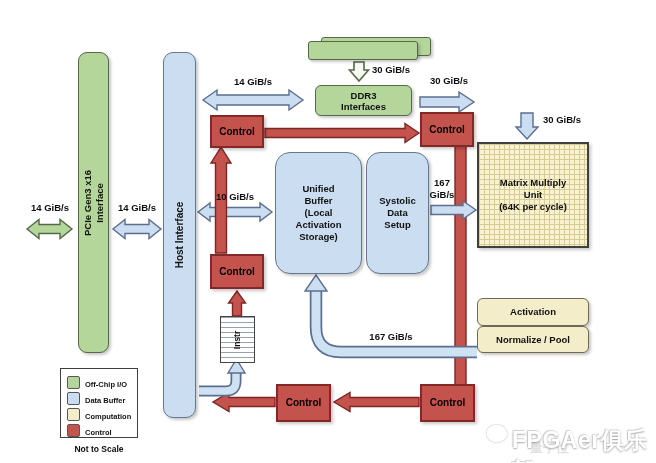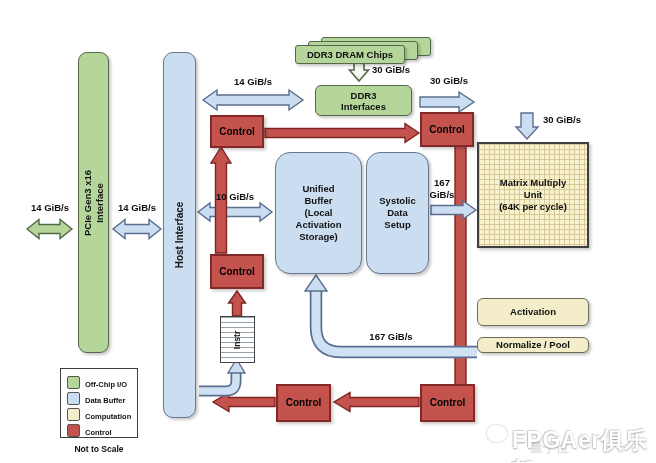--- a/index.html
+++ b/index.html
@@ -85,40 +85,37 @@
   <div class="box green shadow" style="left:78px;top:52px;width:31px;height:301px;border-radius:9px;">
     <span class="vlabel ml" style="width:290px;">PCIe Gen3 x16
 Interface</span>
   </div>
   <div class="box blue shadow" style="left:163px;top:52px;width:33px;height:366px;border-radius:10px;">
     <span class="vlabel" style="width:350px;font-size:10px;">Host Interface</span>
   </div>
 
   <div class="box green shadow" style="left:321px;top:37px;width:110px;height:19px;border-radius:3px;"></div>
   <div class="box green shadow" style="left:308px;top:41px;width:110px;height:19px;border-radius:3px;"></div>
-  <div class="box green shadow" style="left:295px;top:45px;width:110px;height:19px;border-radius:3px;">
-    <span>DDR3 DRAM Chips</span>
-  </div>
 
   <div class="box green shadow ml" style="left:315px;top:85px;width:97px;height:31px;border-radius:6px;line-height:11px;">
     <span class="ml">DDR3
 Interfaces</span>
   </div>
 
 
   <div class="box mmu shadow" style="left:477px;top:142px;width:112px;height:106px;">
     <span class="ml">Matrix Multiply
 Unit
 (64K per cycle)</span>
   </div>
 
   <div class="box tan shadow" style="left:477px;top:298px;width:112px;height:28px;border-radius:6px;">
     <span>Activation</span>
   </div>
-  <div class="box tan shadow" style="left:477px;top:337px;width:112px;height:16px;border-radius:6px;">
+  <div class="box tan shadow" style="left:477px;top:326px;width:112px;height:27px;border-radius:6px;">
     <span>Normalize / Pool</span>
   </div>
 
   <div class="box blue shadow" style="left:275px;top:152px;width:87px;height:122px;border-radius:15px;">
     <span class="ml">Unified
 Buffer
 (Local
 Activation
 Storage)</span>
   </div>

